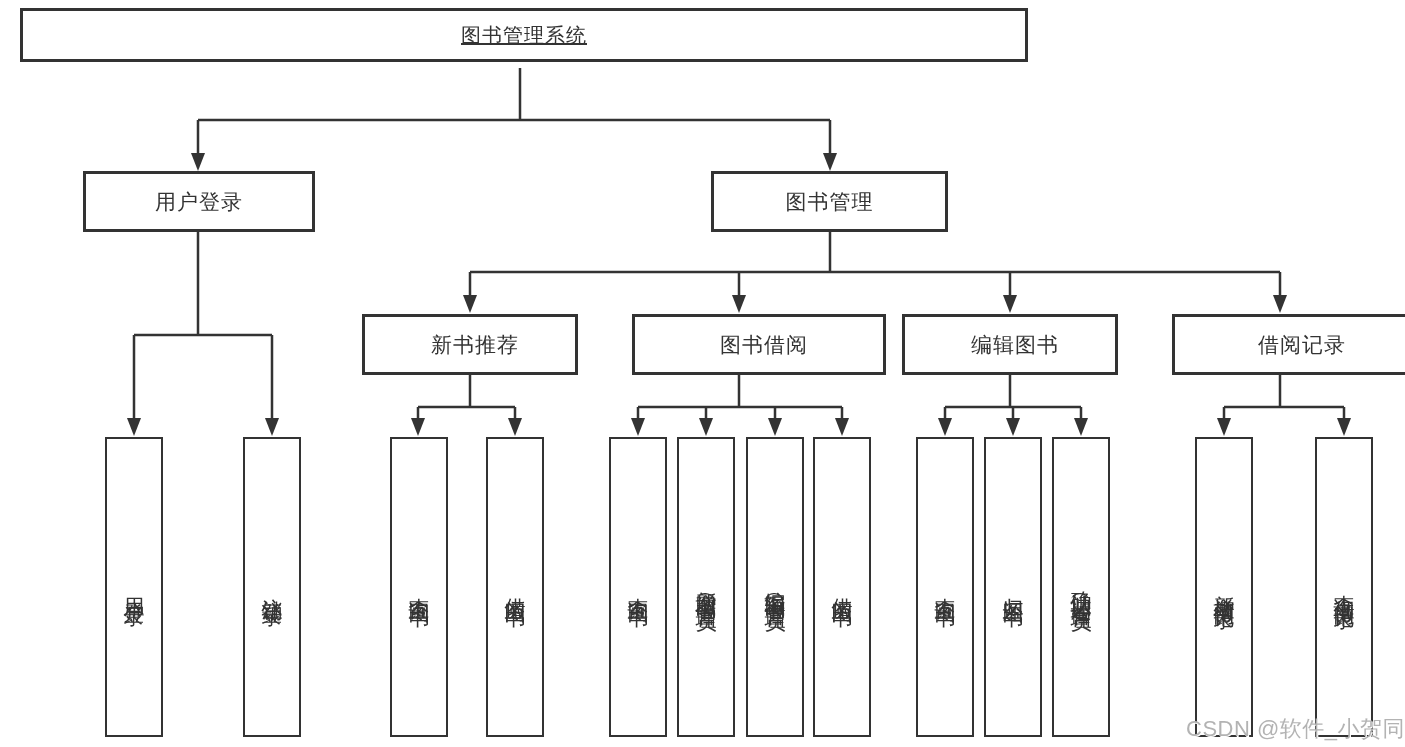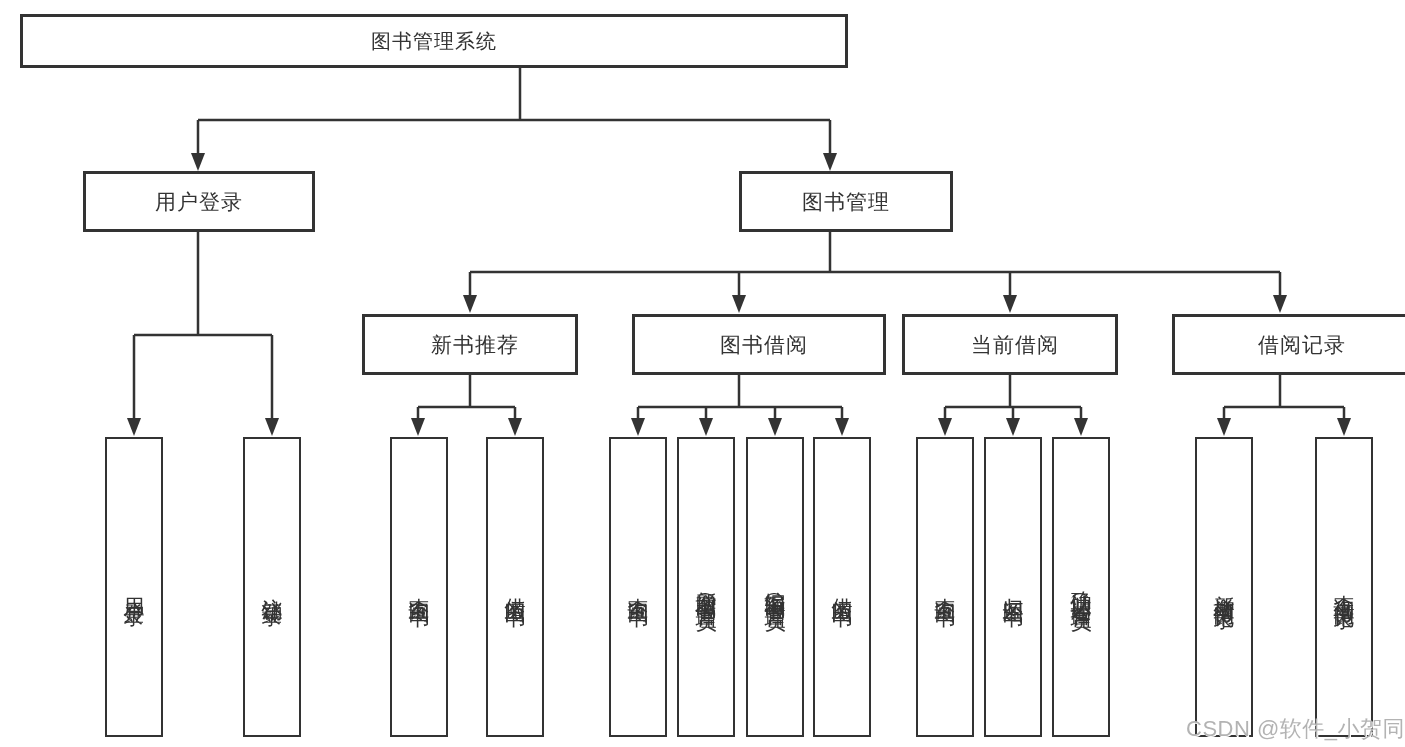--- a/index.html
+++ b/index.html
@@ -31,23 +31,23 @@
     position:absolute;
     background:#ffffff;
     border:3px solid var(--line);
     color:var(--text);
     display:flex;align-items:center;justify-content:center;
     text-align:center;
     font-size:21px;
     letter-spacing:1px;
     z-index:2;
   }
-  .node.root{left:20px;top:14px;width:828px;height:54px;font-size:20px;}
+  .node.root{left:20px;top:8px;width:1008px;height:54px;font-size:20px;text-decoration:underline;}
   .node.lvl2-a{left:83px; top:171px;width:232px;height:61px;}
-  .node.lvl2-b{left:711px;top:171px;width:214px;height:61px;margin-left:28px;}
+  .node.lvl2-b{left:711px;top:171px;width:237px;height:61px;}
   .node.lvl3{top:314px;height:61px;padding-left:10px;}
   .node.l3-0{left:362px; width:216px;}
   .node.l3-1{left:632px; width:254px;}
   .node.l3-2{left:902px; width:216px;}
   .node.l3-3{left:1172px;width:250px;font-family:Liberation Mono, monospace;}
   .node.leaf{
     top:437px;width:58px;height:300px;
     border-width:2.5px;
     writing-mode:vertical-rl;
     letter-spacing:3px;
@@ -130,21 +130,21 @@
     </g>
   </svg>
 
   <div class="node root">图书管理系统</div>
 
   <div class="node lvl2-a">用户登录</div>
   <div class="node lvl2-b">图书管理</div>
 
   <div class="node lvl3 l3-0">新书推荐</div>
   <div class="node lvl3 l3-1">图书借阅</div>
-  <div class="node lvl3 l3-2">当前借阅</div>
+  <div class="node lvl3 l3-2">编辑图书</div>
   <div class="node lvl3 l3-3">借阅记录</div>
 
   <div class="node leaf p0">用户登录</div>
   <div class="node leaf p1">注销登录</div>
 
   <div class="node leaf p2">查询图书</div>
   <div class="node leaf p3">借阅图书</div>
 
   <div class="node leaf p4">查询图书</div>
   <div class="node leaf p5">新增图书（管理员）</div>

